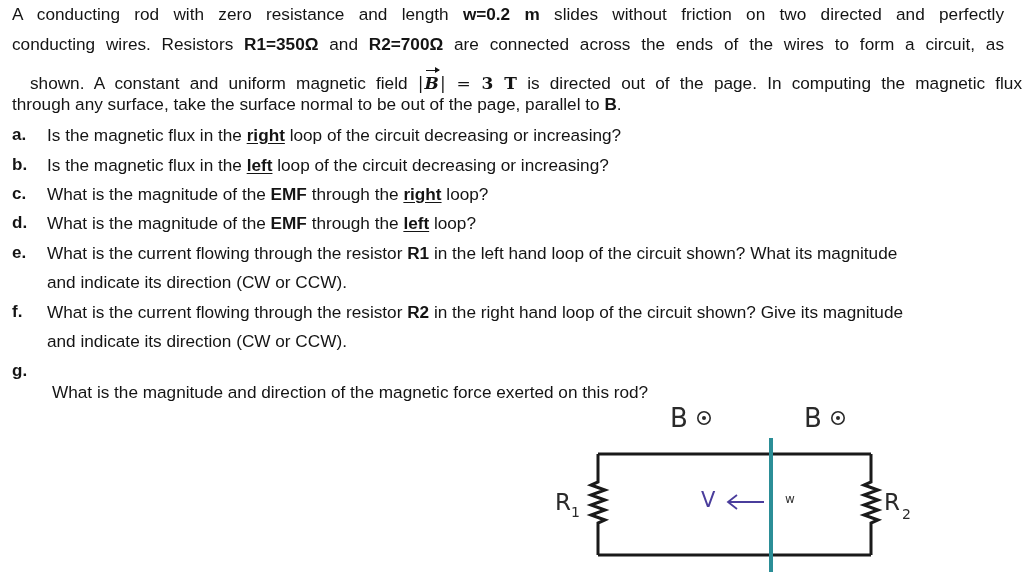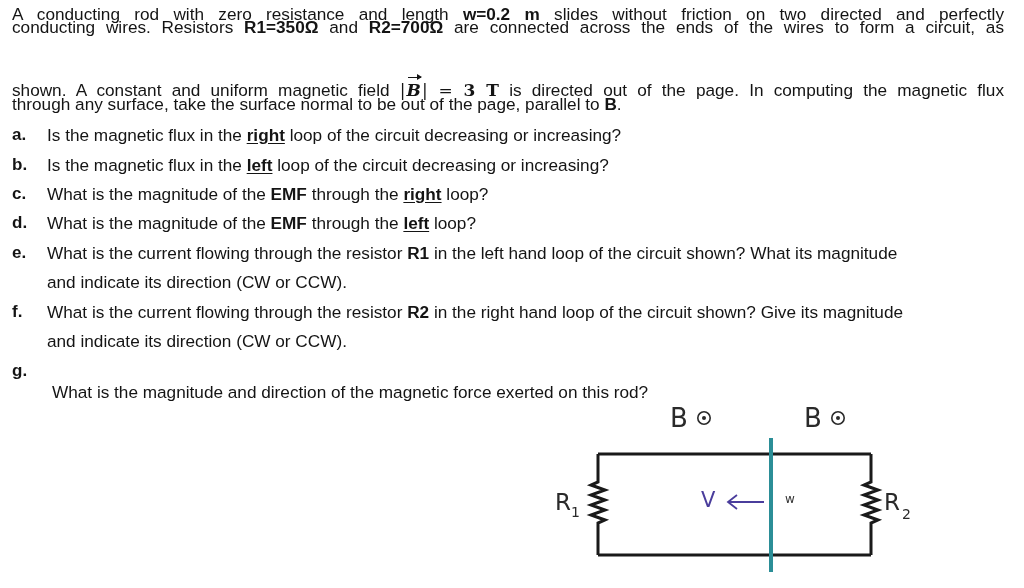--- a/index.html
+++ b/index.html
@@ -109,25 +109,25 @@
   </style>
 </head>
 <body>
 
 <div class="doc">
 
   <div class="line justify" style="top:3px;">
     <span>A conducting rod with zero resistance and length </span><span class="bi">w=0.2 m</span><span> slides without friction on two directed and perfectly</span>
   </div>
 
-  <div class="line justify" style="top:16px;">
+  <div class="line justify" style="top:33px;">
     <span>conducting wires. Resistors </span><span class="bi">R1=350Ω</span><span> and </span><span class="bi">R2=700Ω</span><span> are connected across the ends of the wires to form a circuit, as</span>
   </div>
 
-  <div class="line justify" style="top:79px;">
+  <div class="line justify" style="top:72px;margin-left:18px;">
     <span>shown. A constant and uniform magnetic field </span><span class="math"><span class="bar">|</span><span class="vecB">B</span><span class="bar">|</span><span> = </span><span class="b">3</span> <span class="bi">T</span></span><span> is directed out of the page. In computing the magnetic flux</span>
   </div>
 
   <div class="line" style="top:93px;">
     <span>through any surface, take the surface normal to be out of the page, parallel to </span><span class="bi">B</span><span>.</span>
   </div>
 
   <div class="item" style="top:124px; left:0; width:1024px;">
     <span class="lbl">a.</span>
     <span class="txt"><span>Is the magnetic flux in the </span><span class="u">right</span><span> loop of the circuit decreasing or increasing?</span></span>

